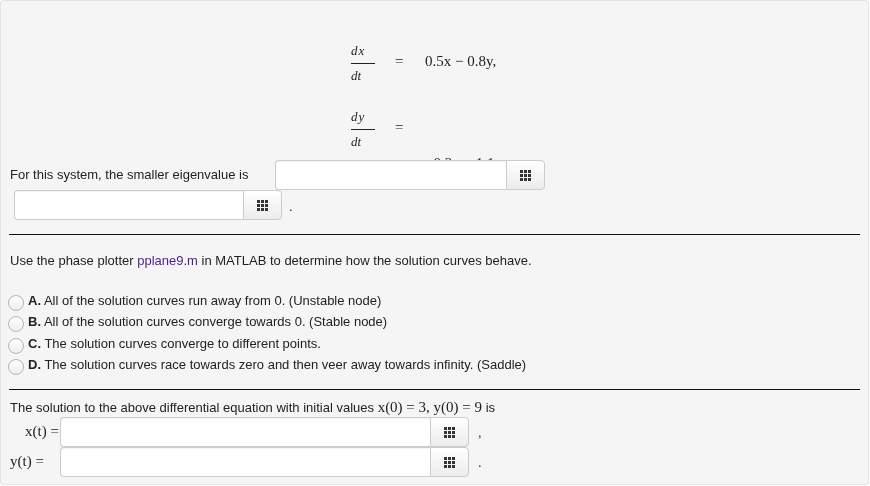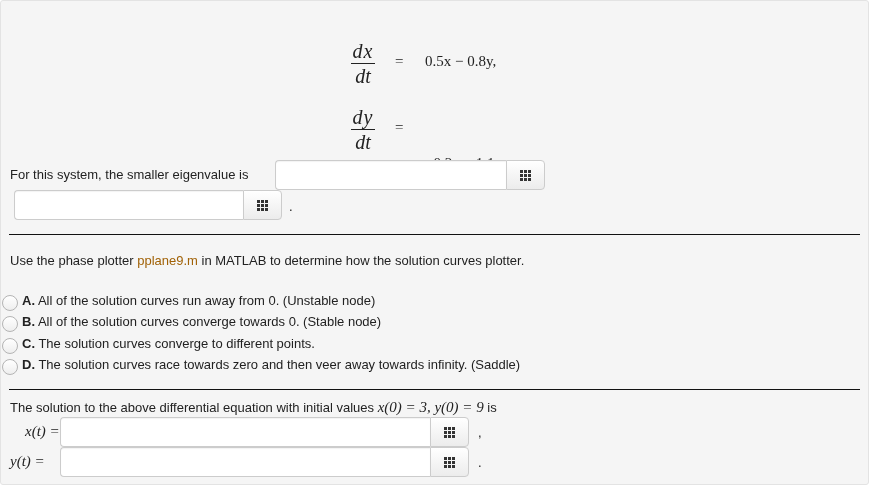--- a/index.html
+++ b/index.html
@@ -4,44 +4,44 @@
   <style>
     * { box-sizing: border-box; margin: 0; padding: 0; }
     html, body { width: 870px; height: 486px; background: #ffffff; overflow: hidden; }
     body { font-family: "Liberation Sans", "DejaVu Sans", sans-serif; font-size: 13px; color: #222; }
     .problem {
       position: absolute; left: 0; top: 0; width: 869px; height: 485px;
       background: #f5f5f5; border: 1px solid #e3e3e3; border-radius: 3px;
     }
     .abs { position: absolute; white-space: nowrap; }
     .math { font-family: "Liberation Serif", "DejaVu Serif", serif; font-size: 15px; }
-    .mi { font-style: italic; }
-    .frac { position: absolute; width: 24px; text-align: center; font-family: "Liberation Serif", serif; font-size: 20px; font-style: italic; }
+    .mi { }
+    .frac { position: absolute; width: 24px; font-family: "Liberation Serif", serif; font-size: 13px; font-style: italic; }
     .frac .num { display: block; height: 20px; line-height: 20px; letter-spacing: 1px; }
     .frac .bar { display: block; border-top: 1px solid #222; margin: 2px 0; }
     .frac .den { display: block; height: 20px; line-height: 20px; }
     .eqsign { position: absolute; font-family: "Liberation Serif", serif; font-size: 15px; }
     .rhs { position: absolute; font-family: "Liberation Serif", serif; font-size: 15px; }
     .answer-group { position: absolute; display: flex; height: 30px; }
     .answer-input {
       height: 30px; border: 1px solid #cccccc; border-right: none;
       border-radius: 4px 0 0 4px; background: #fff; font-size: 13px; padding: 0 6px;
       font-family: "Liberation Sans", sans-serif; outline: none;
       box-shadow: inset 0 1px 1px rgba(0,0,0,0.05);
     }
     .palette-btn {
       width: 39px; height: 30px; border: 1px solid #cccccc; border-radius: 0 4px 4px 0;
       background: linear-gradient(#ffffff, #ececec); display: flex; align-items: center; justify-content: center;
       cursor: pointer;
     }
     .grid-icon { display: grid; grid-template-columns: repeat(3, 3px); grid-gap: 1px; }
     .grid-icon span { width: 3px; height: 3px; background: #333; display: block; }
     .hr { position: absolute; left: 8px; width: 851px; height: 0; border-top: 1px solid #111; }
-    .link { color: #a16207; text-decoration: none; }
-    .radio-row { position: absolute; left: 1px; height: 20px; display: flex; align-items: center; text-align: right; }
+    .link { color: #4c1d95; text-decoration: none; }
+    .radio-row { position: absolute; left: 7px; height: 20px; display: flex; align-items: center; text-align: right; }
     .radio {
       width: 16px; height: 16px; border-radius: 50%; border: 1px solid #b4b4b4;
       background: linear-gradient(#ffffff, #eeeeee); margin-right: 4px; margin-top: 6px; flex: none; cursor: pointer;
     }
     .radio-label { font-size: 13px; color: #222; }
     .radio-label b { font-weight: bold; }
   </style>
 </head>
 <body>
 
@@ -98,21 +98,21 @@
         </div>
     </div>
   </div>
   <div class="abs" style="left:288px; top:198px;">.</div>
 
   <div class="hr" style="top:233px;"></div>
 
   <div class="abs" style="left:9px; top:252px;">
     <span>Use the phase plotter</span>
     <a class="link" href="#">pplane9.m</a>
-    <span>in MATLAB to determine how the solution curves plotter.</span>
+    <span>in MATLAB to determine how the solution curves behave.</span>
   </div>
 
   <div class="radio-row" style="top:289px;">
     <span class="radio"></span>
     <span class="radio-label"><b>A.</b> <span>All of the solution curves run away from 0. (Unstable node)</span></span>
   </div>
   <div class="radio-row" style="top:310px;">
     <span class="radio"></span>
     <span class="radio-label"><b>B.</b> <span>All of the solution curves converge towards 0. (Stable node)</span></span>
   </div>

